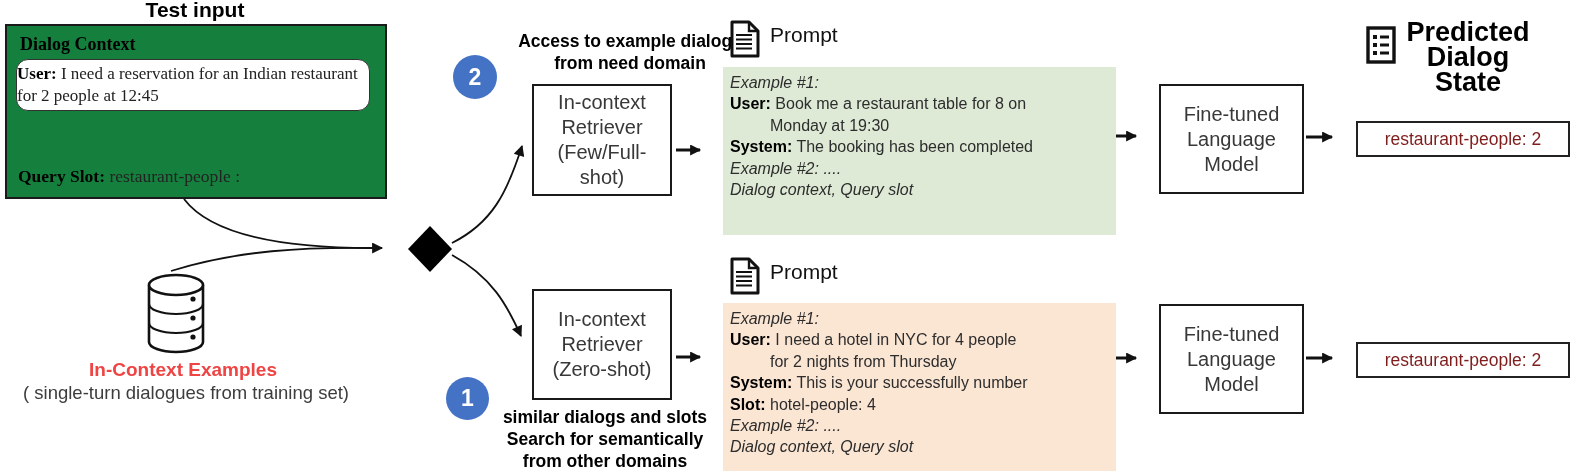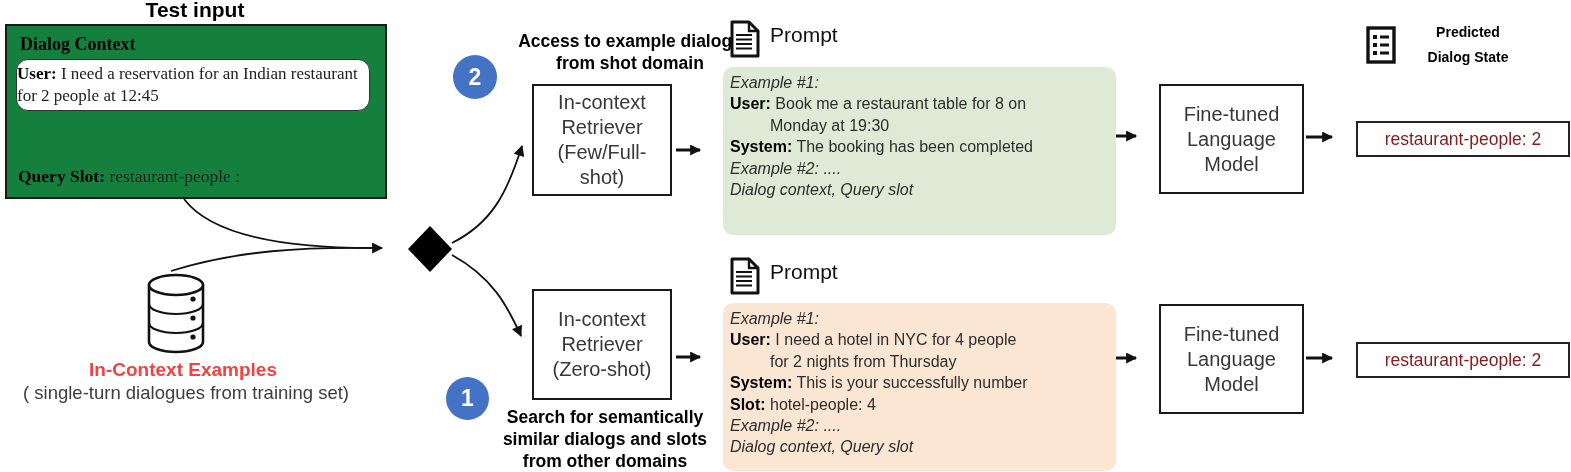--- a/index.html
+++ b/index.html
@@ -27,31 +27,31 @@
 
   .badge { border-radius:50%; background:#4472C4; color:#fff; font-weight:bold;
            font-size:23px; display:flex; align-items:center; justify-content:center; }
   .caption { font-weight:bold; font-size:17.5px; line-height:22px; text-align:center; color:#000; }
 
   .node-box { border:2.4px solid #1a1a1a; background:#fff; display:flex; flex-direction:column;
               align-items:center; justify-content:center; text-align:center;
               font-size:20px; line-height:25px; color:#383838; }
 
   .prompt-hdr { font-size:21px; color:#111; }
-  .prompt-box { padding:5px 6px 0 7px; font-size:16px; line-height:21.4px; color:#2d2d2d;border-radius:10px; }
+  .prompt-box { padding:5px 6px 0 7px; font-size:16px; line-height:21.4px; color:#2d2d2d; }
   .pbox-green { background:#DEEAD6; }
   .pbox-orange { background:#FBE5D3; }
   .pline { white-space:nowrap; }
   .pline .plabel { font-weight:bold; color:#000; }
   .pline.italic { font-style:italic; }
   .pline.indent { padding-left:40px; }
 
   .out-box { border:2px solid #222; background:#fff; display:flex; align-items:center;
              justify-content:center; font-size:17.5px; color:#7f1d1d; }
-  .pred-title { font-weight:bold; font-size:14px; line-height:25px; text-align:center; color:#000; }
+  .pred-title { font-weight:bold; font-size:27px; line-height:25px; text-align:center; color:#000; }
 </style>
 </head>
 <body>
 
 <div class="canvas">
 
   <svg class="overlay" width="1571" height="472" viewBox="0 0 1571 472">
     <defs>
       <marker id="arr" viewBox="0 0 10 10" refX="9" refY="5" markerWidth="13" markerHeight="11" markerUnits="userSpaceOnUse" orient="auto">
         <path d="M0,0 L10,5 L0,10 Z" fill="#111"></path>
@@ -93,38 +93,38 @@
     <circle cx="48" cy="27" r="2.6" fill="#111"></circle>
     <circle cx="48" cy="46" r="2.6" fill="#111"></circle>
     <circle cx="48" cy="65" r="2.6" fill="#111"></circle>
   </svg>
   <div class="abs db-title" style="left:73px; top:359px; width:220px;">In-Context Examples</div>
   <div class="abs db-sub" style="left:0px; top:382px; width:372px;">( single-turn dialogues from training set)</div>
 
   <div class="abs badge" style="left:453px; top:55px; width:44px; height:44px;">2</div>
   <div class="abs caption" style="left:506px; top:30px; width:248px;">
     <div>Access to example dialogs</div>
-    <div>from shot domain</div>
+    <div>from need domain</div>
   </div>
   <div class="abs node-box" style="left:532px; top:84px; width:136px; height:108px;">
     <div>In-context</div>
     <div>Retriever</div>
     <div>(Few/Full-</div>
     <div>shot)</div>
   </div>
 
   <div class="abs node-box" style="left:532px; top:289px; width:136px; height:107px;">
     <div>In-context</div>
     <div>Retriever</div>
     <div>(Zero-shot)</div>
   </div>
   <div class="abs badge" style="left:446px; top:377px; width:43px; height:43px;">1</div>
   <div class="abs caption" style="left:480px; top:406px; width:250px;">
+    <div>similar dialogs and slots</div>
     <div>Search for semantically</div>
-    <div>similar dialogs and slots</div>
     <div>from other domains</div>
   </div>
 
   <svg class="abs" style="left:728px; top:20px;" width="34" height="38" viewBox="0 0 34 38">
     <path d="M4 2 H21 L30 11 V36 H4 Z" fill="#fff" stroke="#111" stroke-width="3" stroke-linejoin="round"></path>
     <path d="M21 2 V11 H30" fill="none" stroke="#111" stroke-width="2.4"></path>
     <path d="M8 15 H24 M8 19.5 H24 M8 24 H24 M8 28.5 H24" stroke="#111" stroke-width="2.2"></path>
   </svg>
   <div class="abs prompt-hdr" style="left:770px; top:23px;">Prompt</div>
 

